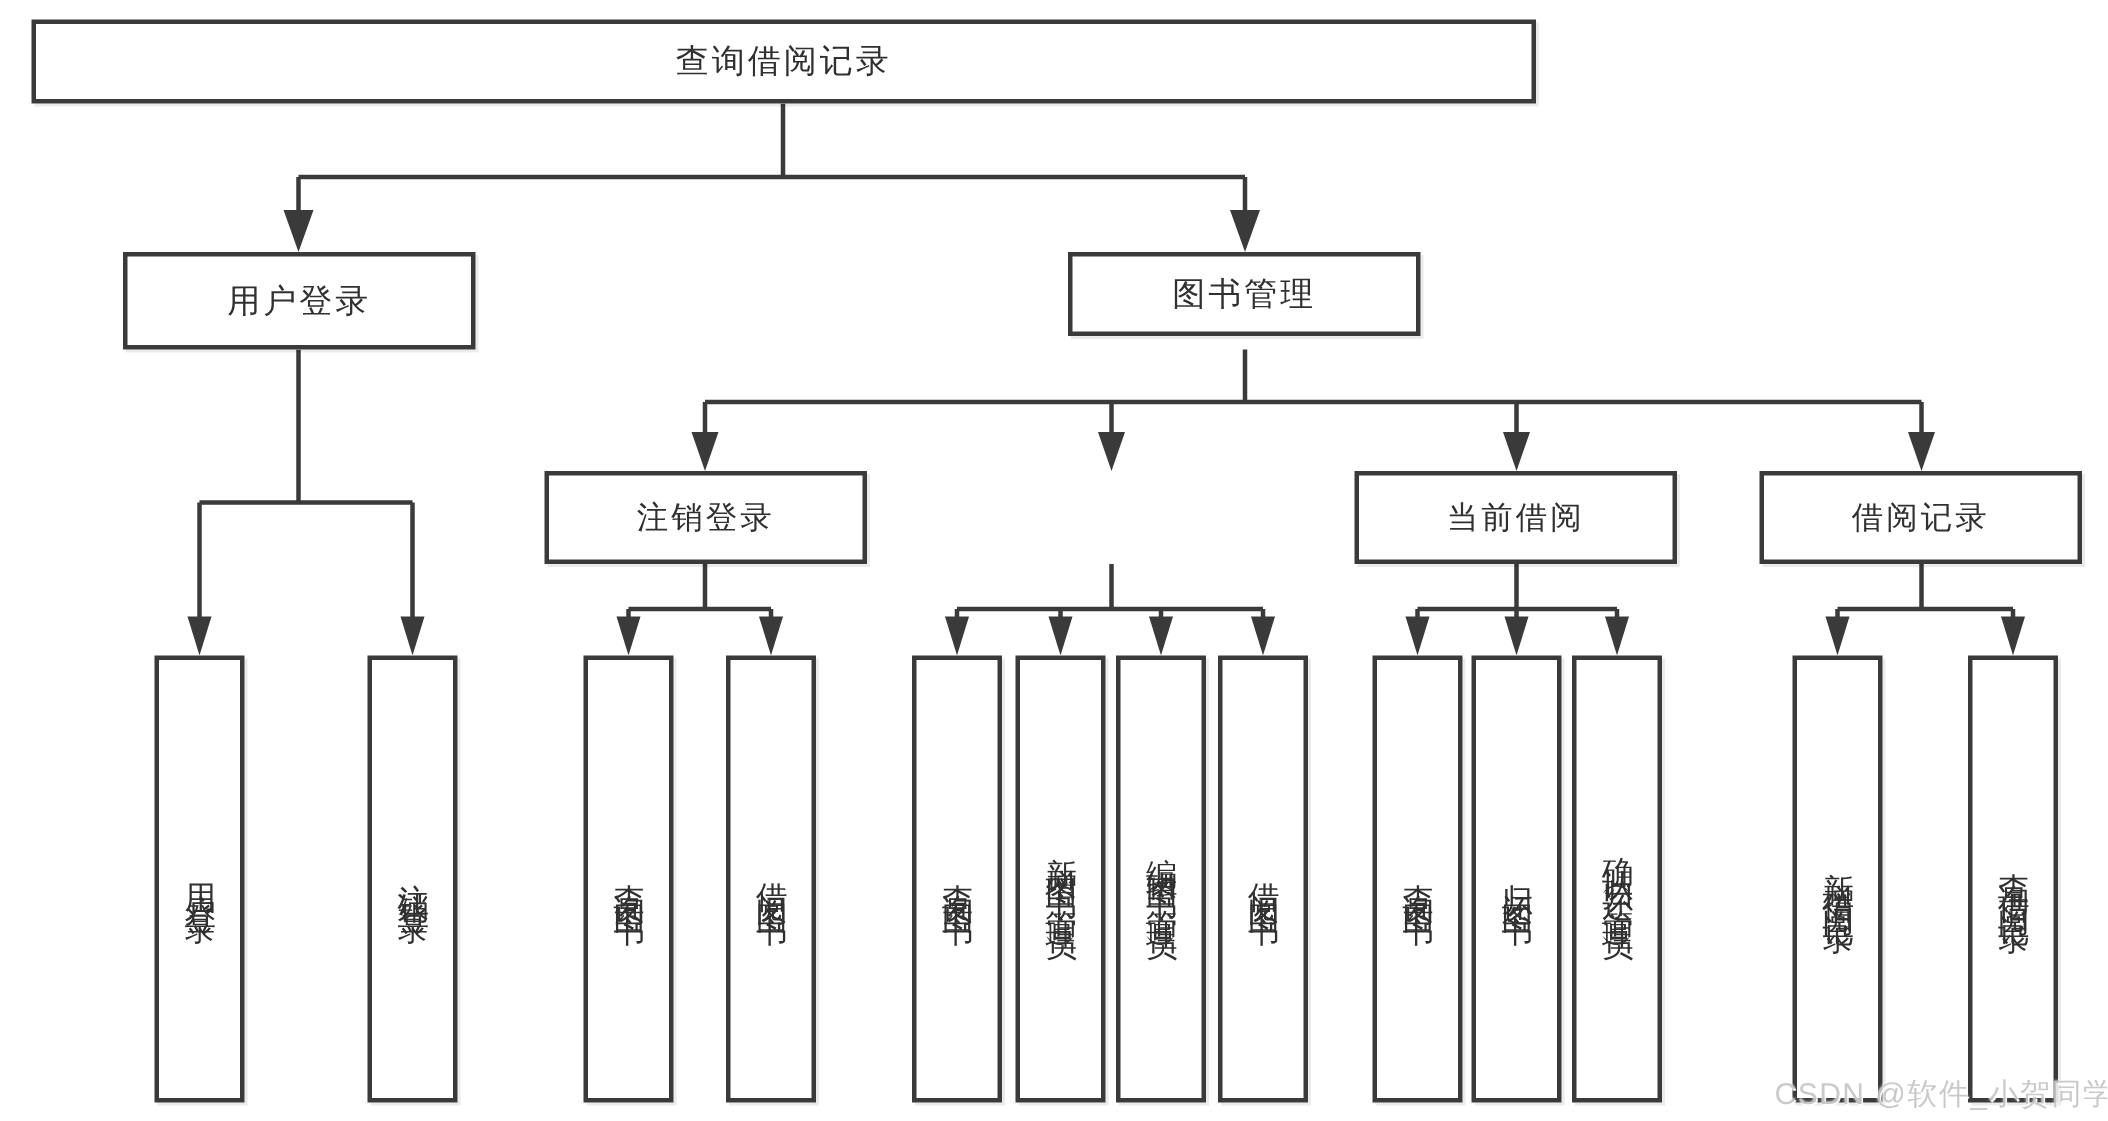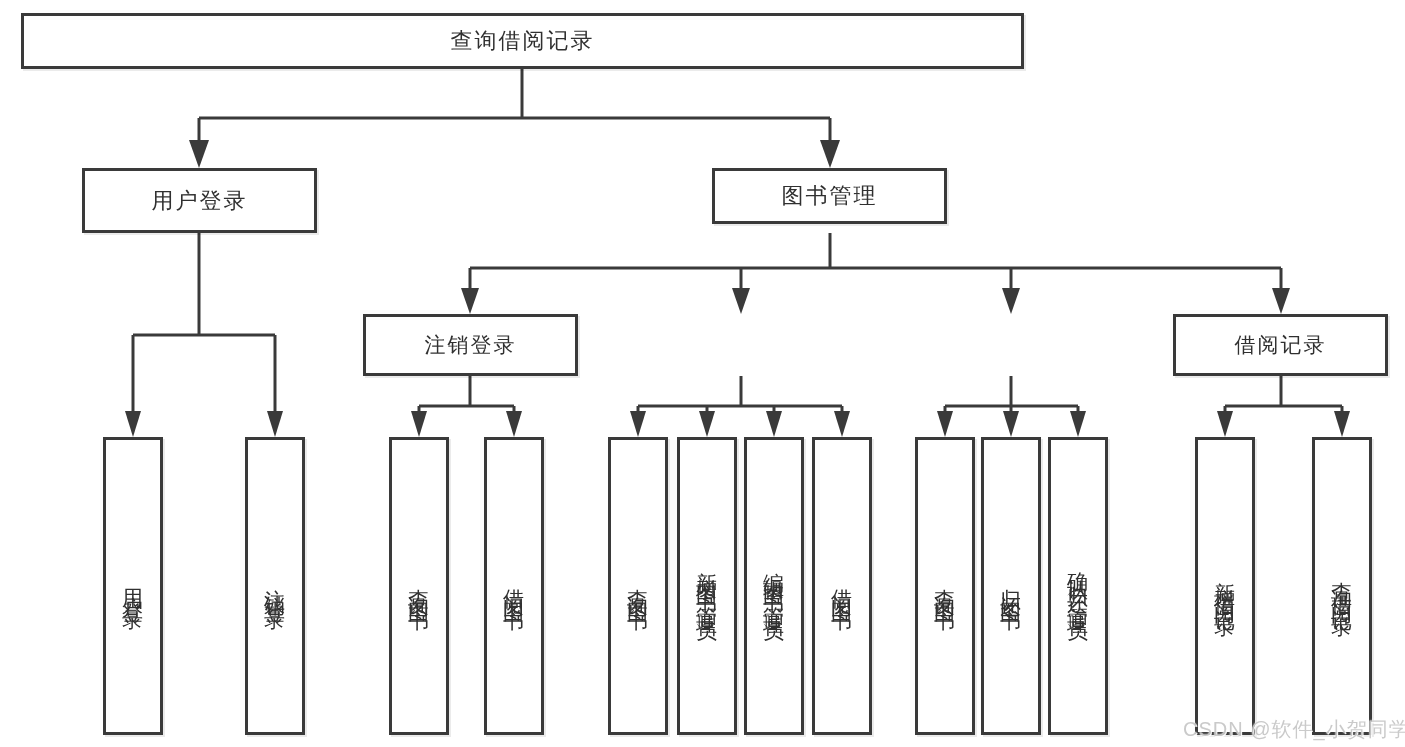--- a/index.html
+++ b/index.html
@@ -131,20 +131,23 @@
   <div class="box lvl2" style="left:82px;top:168px;width:235px;height:65px">
     <span class="h-label">用户登录</span>
   </div>
   <div class="box lvl2" style="left:712px;top:168px;width:235px;height:56px">
     <span class="h-label">图书管理</span>
   </div>
 
   <div class="box lvl3" style="left:363px;top:314px;width:215px;height:62px">
     <span class="h-label">注销登录</span>
   </div>
+  <div class="box lvl3" style="left:903px;top:314px;width:215px;height:62px">
+    <span class="h-label">当前借阅</span>
+  </div>
   <div class="box lvl3" style="left:1173px;top:314px;width:215px;height:62px">
     <span class="h-label">借阅记录</span>
   </div>
 
   <div class="box leaf" style="left:103px">
     <span class="v-label">用户登录</span>
   </div>
   <div class="box leaf" style="left:245px">
     <span class="v-label">注销登录</span>
   </div>

